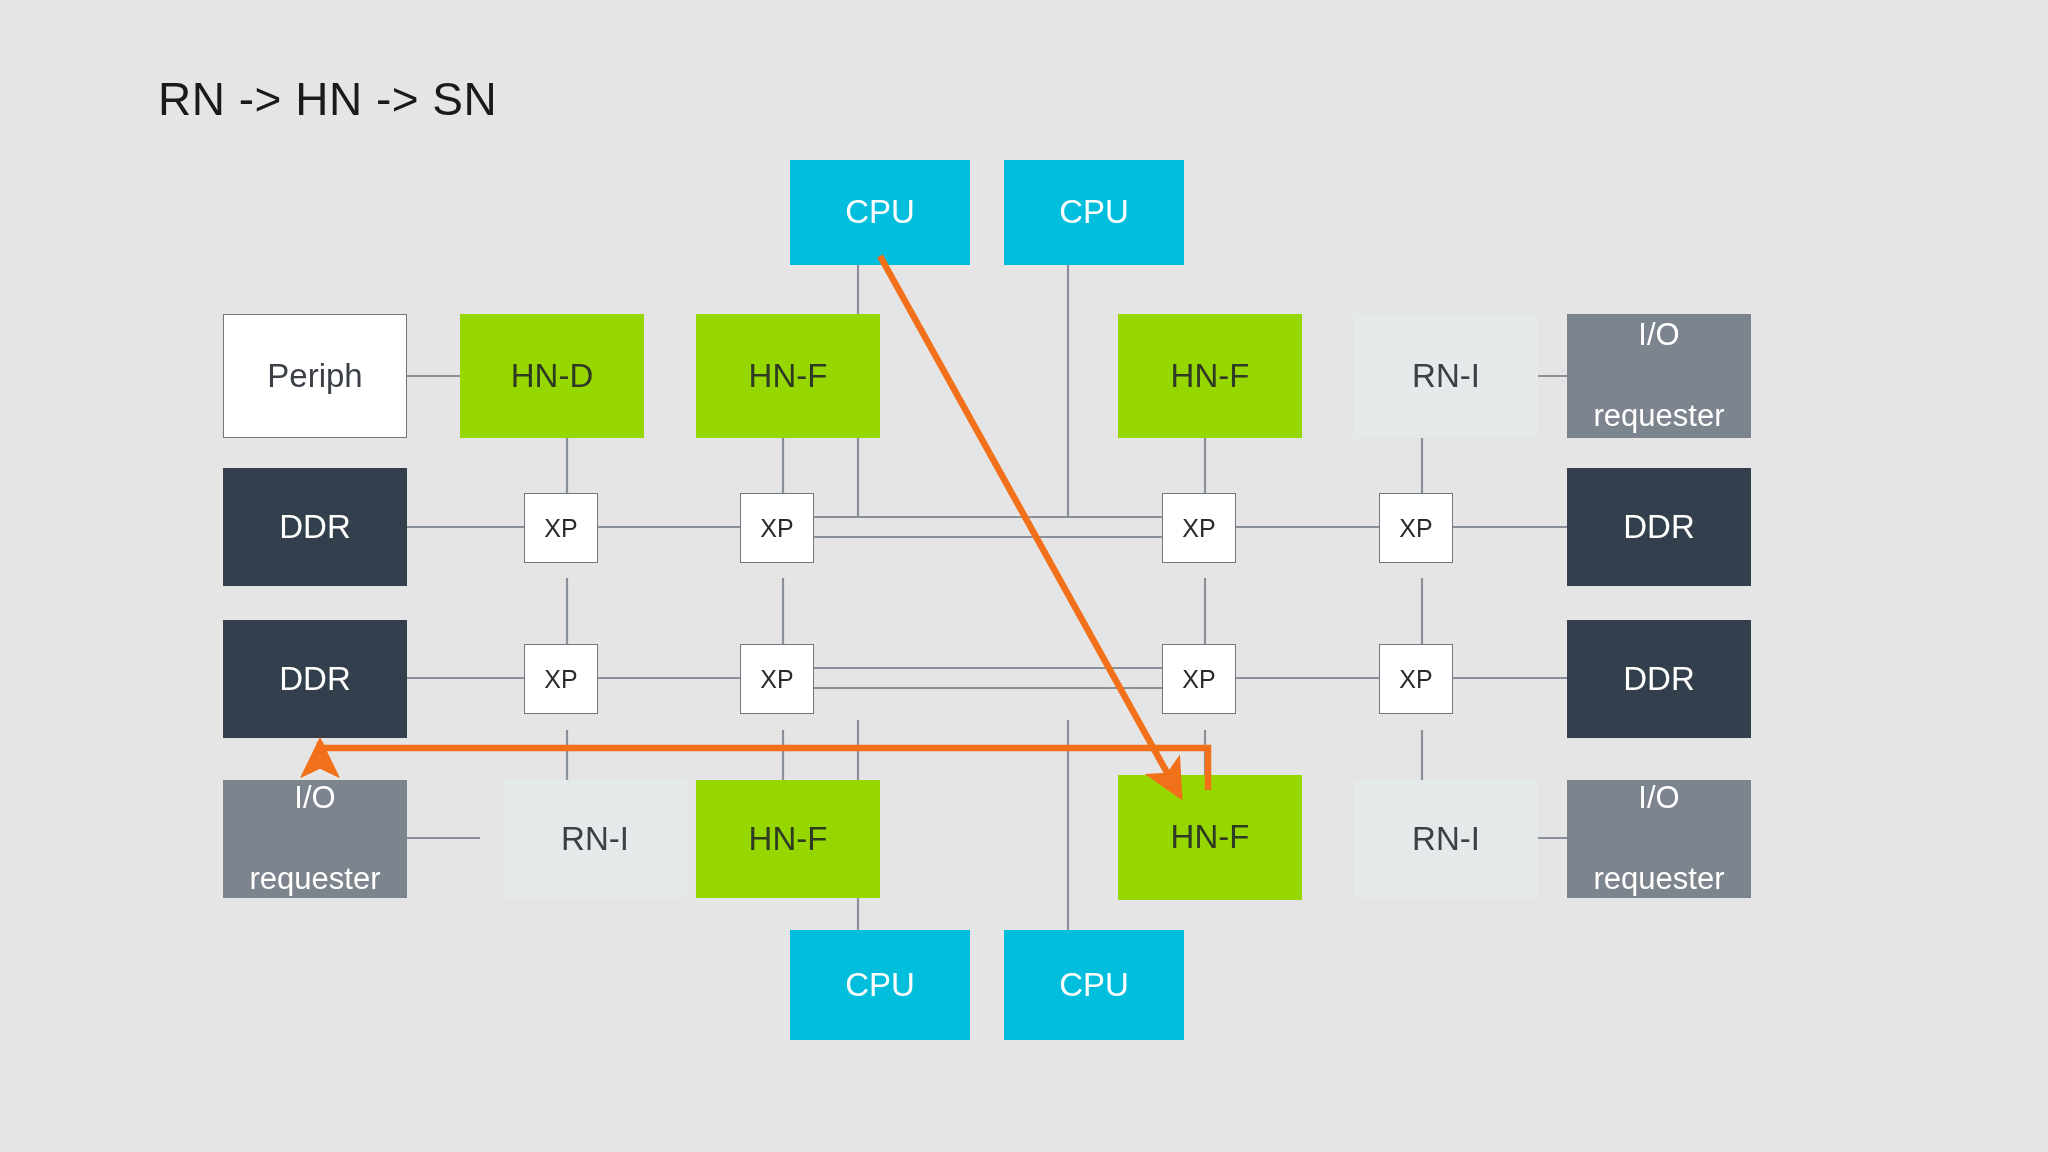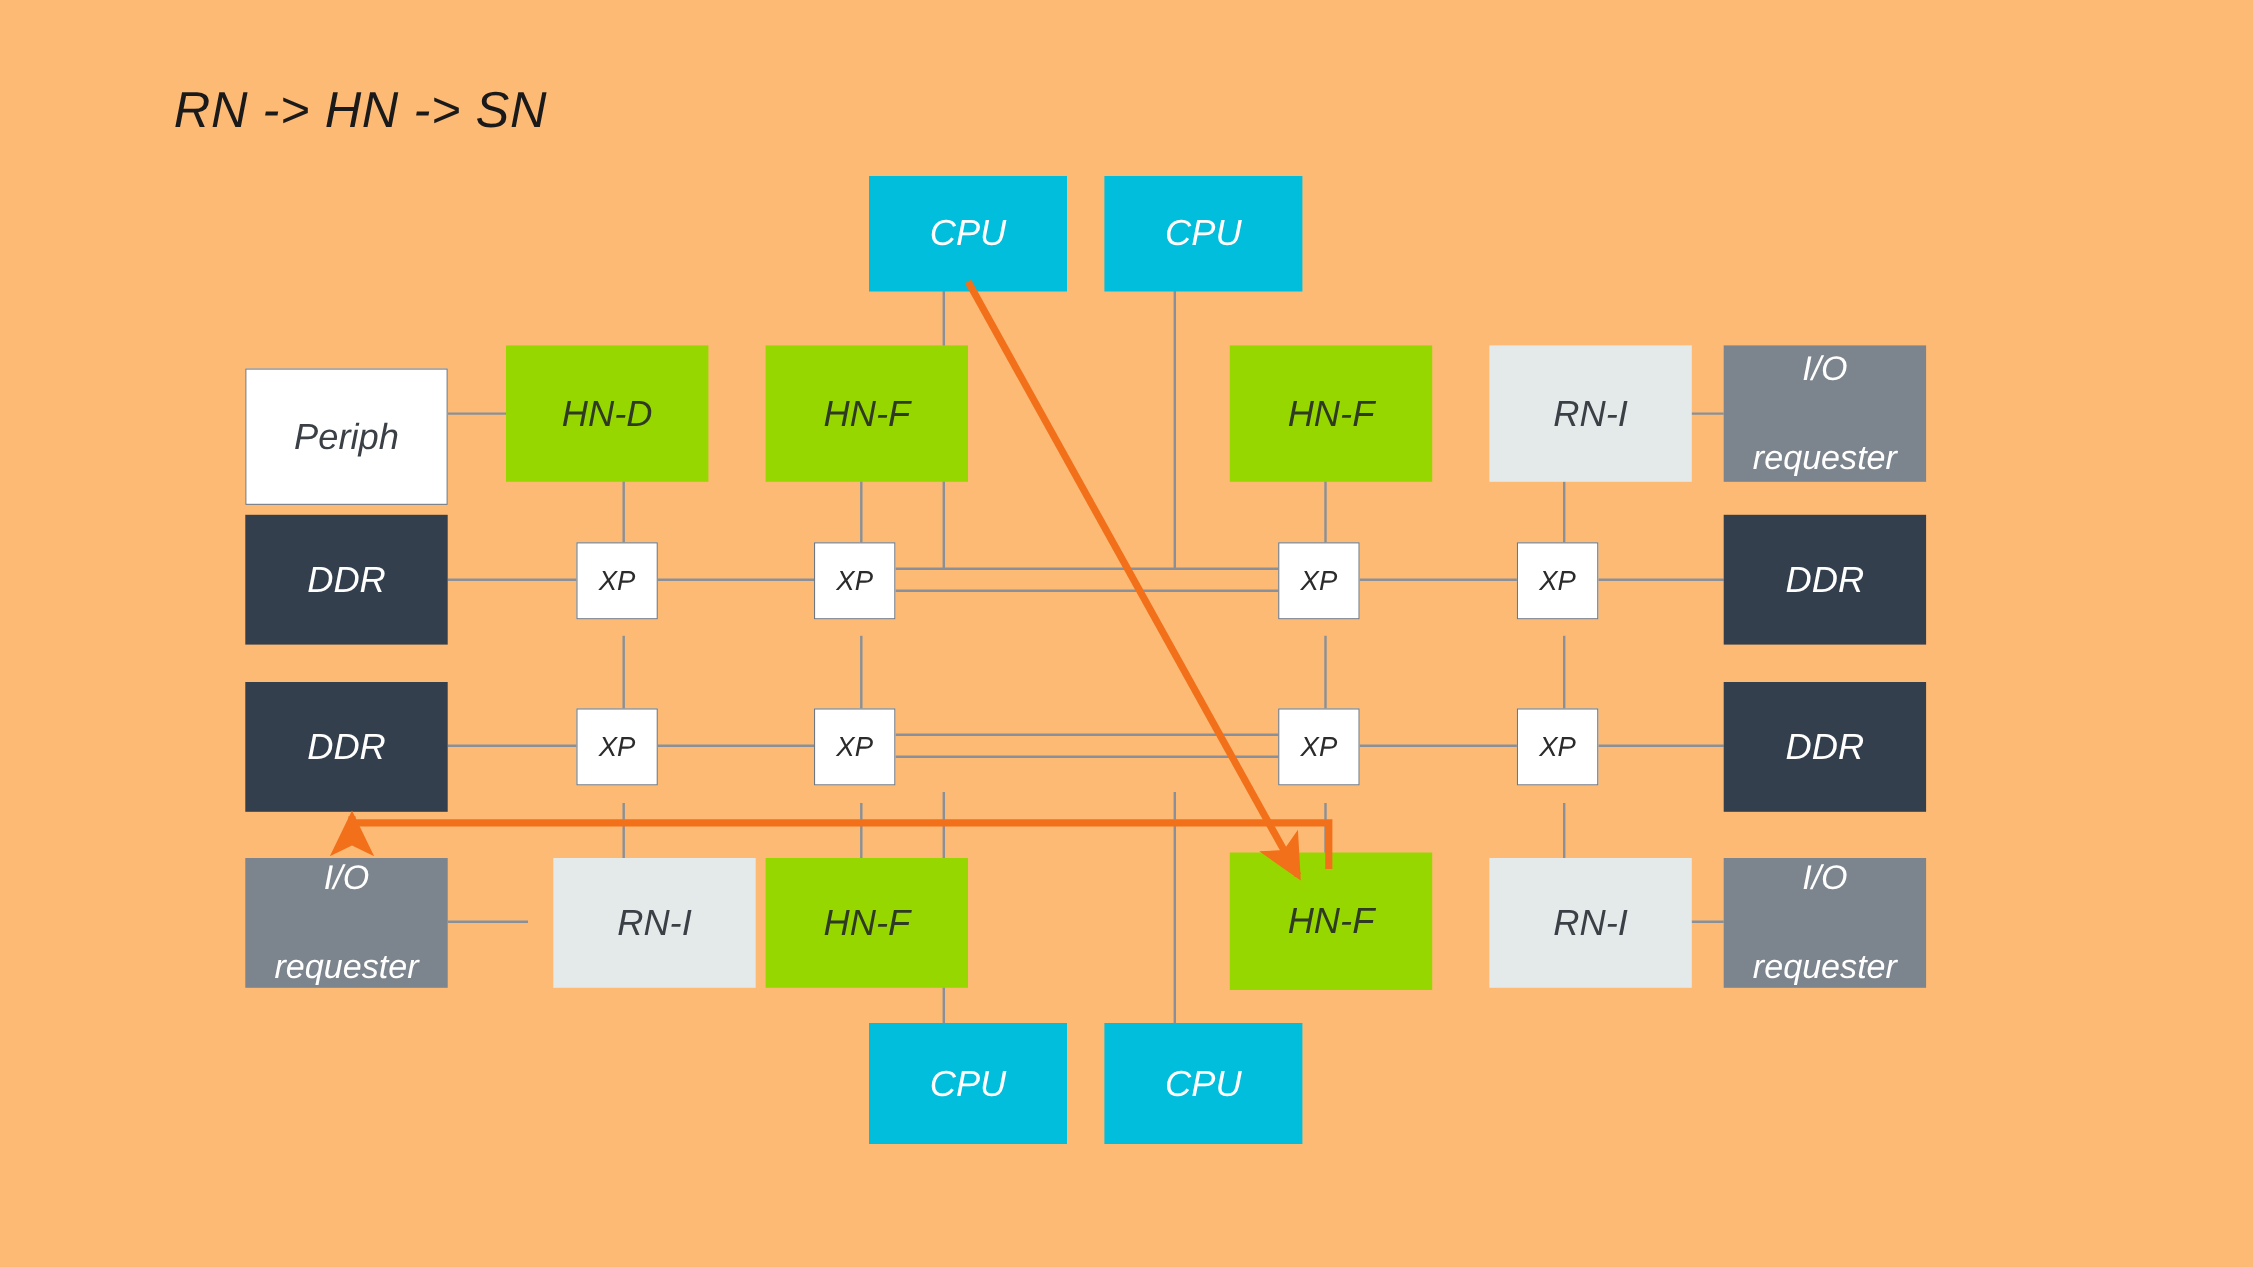--- a/index.html
+++ b/index.html
@@ -1,38 +1,38 @@
 <!DOCTYPE html>
 <html><head>
 <meta charset="utf-8">
 <title>RN -&gt; HN -&gt; SN</title>
 <style>
   html,body{margin:0;padding:0;background:#ffffff;}
   body{width:2048px;height:1152px;overflow:hidden;
        font-family:"Liberation Sans","DejaVu Sans",sans-serif;}
-  #stage{position:relative;width:2048px;height:1152px;background:#fdba74;font-style:italic;}
+  #stage{position:relative;width:2048px;height:1152px;background:#e5e5e5;}
 
   #title{
     position:absolute; left:158px; top:72px;
     font-size:46px; font-weight:400; color:#1a1a1a;
     letter-spacing:0.5px; white-space:nowrap;
   }
 
   
   #wires{position:absolute;left:0;top:0;width:2048px;height:1152px;}
   #overlay{position:absolute;left:0;top:0;width:2048px;height:1152px;pointer-events:none;}
 
   .node{
     position:absolute;
     display:flex; align-items:center; justify-content:center;
     text-align:center; line-height:1.12;
     font-size:33px; font-weight:400;
     box-sizing:border-box;
   }
-  .n-periph{ background:#ffffff; color:#3b4047; border:1.6px solid #6f7780;margin-top:21px; }
+  .n-periph{ background:#ffffff; color:#3b4047; border:1.6px solid #6f7780; }
   .n-hn    { background:#97d700; color:#2e3a22; }
   .n-cpu   { background:#00bedc; color:#ffffff; }
   .n-ddr   { background:#333f4d; color:#ffffff; }
   .n-rni   { background:#e4e9ea; color:#3b4047;margin-left:23px; }
   .n-io    { background:#7c848d; color:#ffffff; font-size:31px;gap:46px; }
   .n-xp    { background:#ffffff; color:#2b2b2b; border:1.4px solid #6f7780;
              font-size:25px; }
 </style>
 </head>
 <body>

